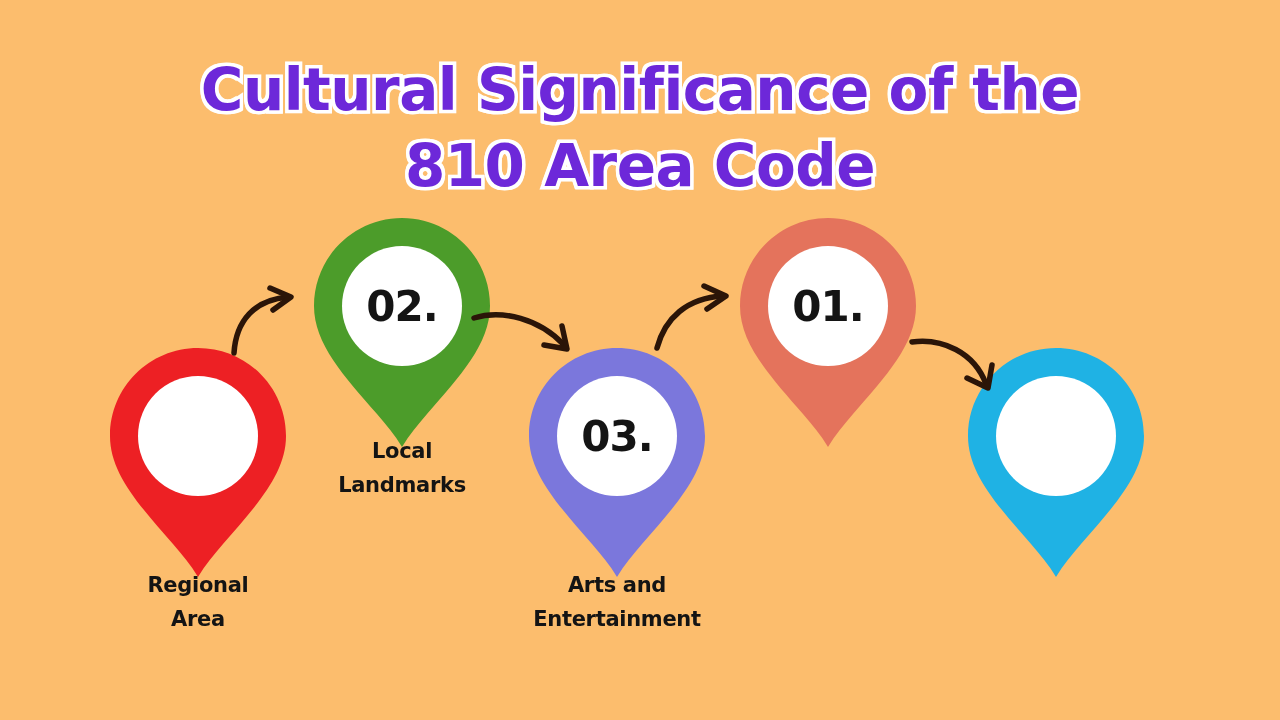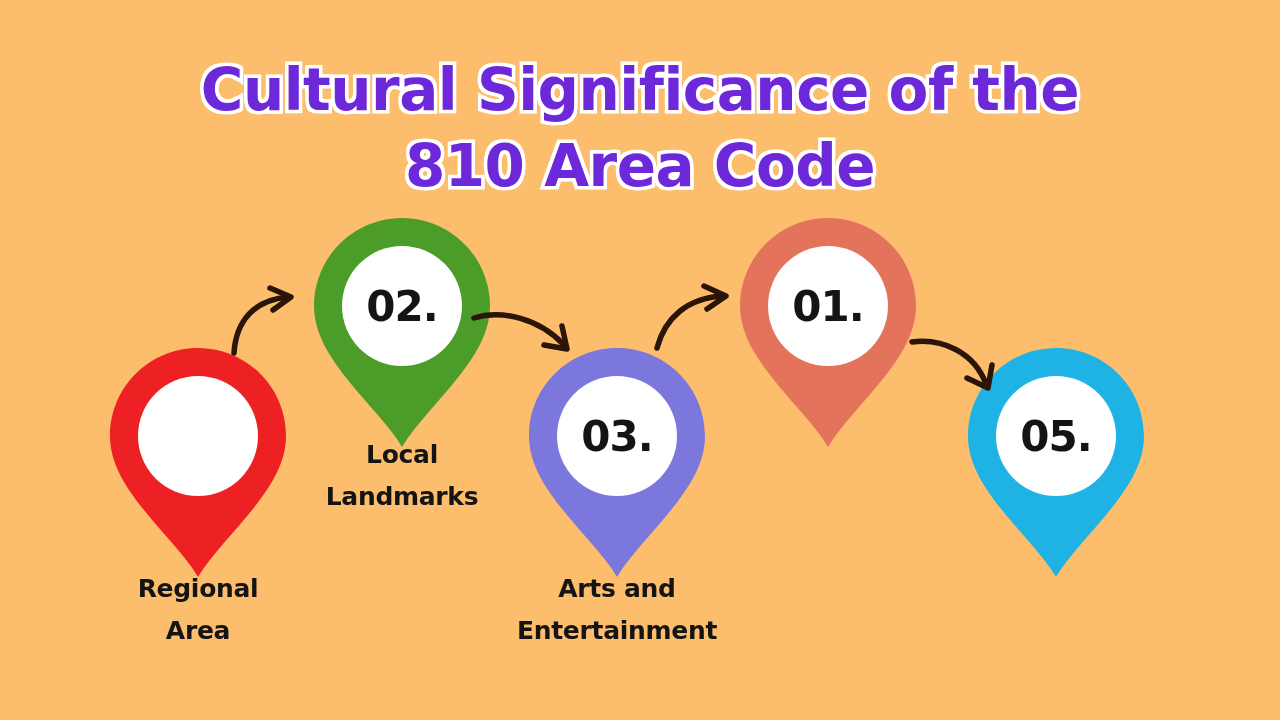--- a/index.html
+++ b/index.html
@@ -68,22 +68,22 @@
     color: #141414;
     letter-spacing: -1px;
     pointer-events: none;
   }
   .pin-label {
     position: absolute;
     width: 260px;
     text-align: center;
     font-family: "DejaVu Sans", sans-serif;
     font-weight: bold;
-    font-size: 25px;
-    line-height: 42px;
+    font-size: 21px;
+    line-height: 34px;
     color: #141414;
     letter-spacing: -0.3px;
     white-space: pre-line;
   }
 
   
   .arrow {
     position: absolute;
   }
   .arrow svg { display: block; overflow: visible; }
@@ -130,21 +130,20 @@
       <circle cx="88" cy="88" r="60" fill="#ffffff"></circle>
     </svg>
     <div class="num">01.</div>
   </div>
 
   <div class="pin" style="left:968px; top:348px;">
     <svg viewBox="0 0 176 232" xmlns="http://www.w3.org/2000/svg">
       <path d="M88 0 C39.4 0 0 39.4 0 88 C0 126 30 158 63 196 C72 206.5 81 217 88 229 C95 217 104 206.5 113 196 C146 158 176 126 176 88 C176 39.4 136.6 0 88 0 Z" fill="#1fb2e4"></path>
       <circle cx="88" cy="88" r="60" fill="#ffffff"></circle>
     </svg>
-    <div class="num">05.</div>
   </div>
 
   <div class="arrow" style="left:228px; top:285px;">
     <svg width="95" height="70" viewBox="0 0 95 70" xmlns="http://www.w3.org/2000/svg">
       <path d="M6 68 C8 36 26 15 60 12" stroke="#2b1508" stroke-width="5.5" fill="none" stroke-linecap="round"></path>
       <path d="M42 3 L63 12 L45 25" stroke="#2b1508" stroke-width="5.5" fill="none" stroke-linecap="round" stroke-linejoin="round"></path>
     </svg>
   </div>
 
   <div class="arrow" style="left:470px; top:305px;">

